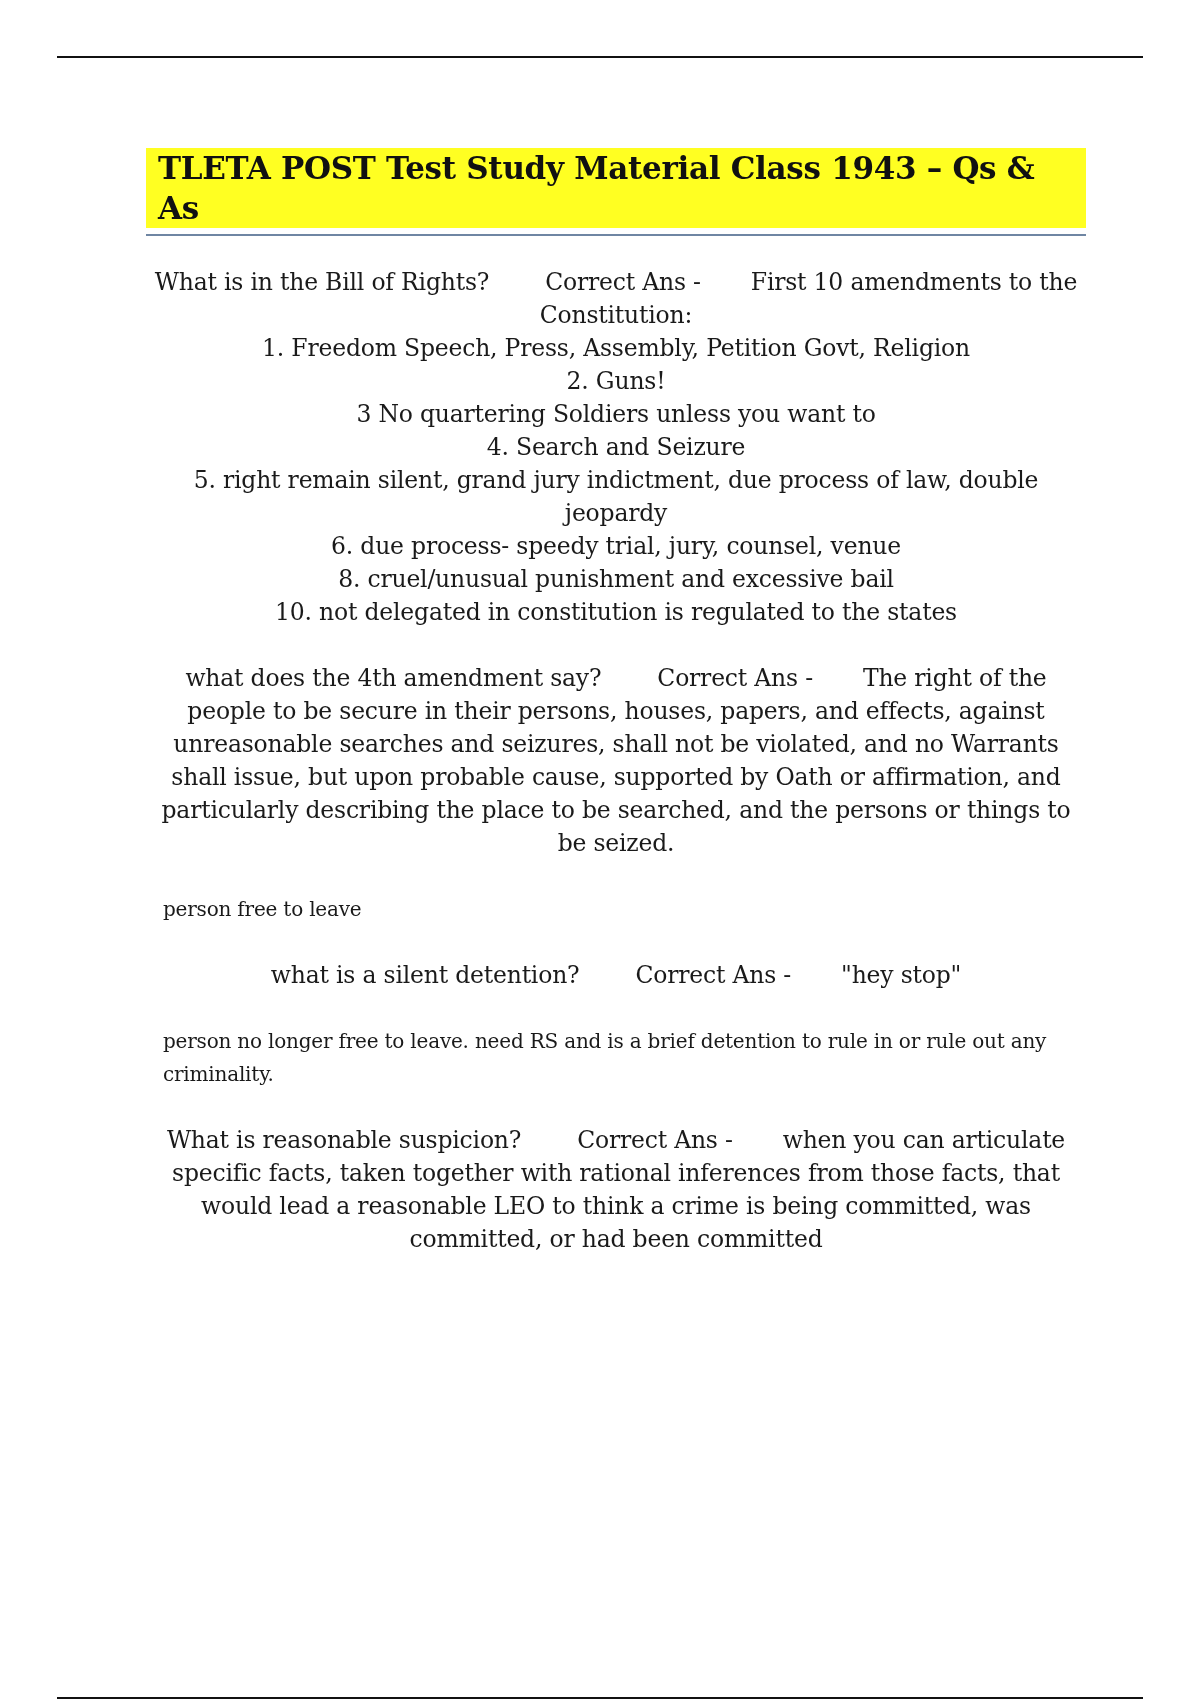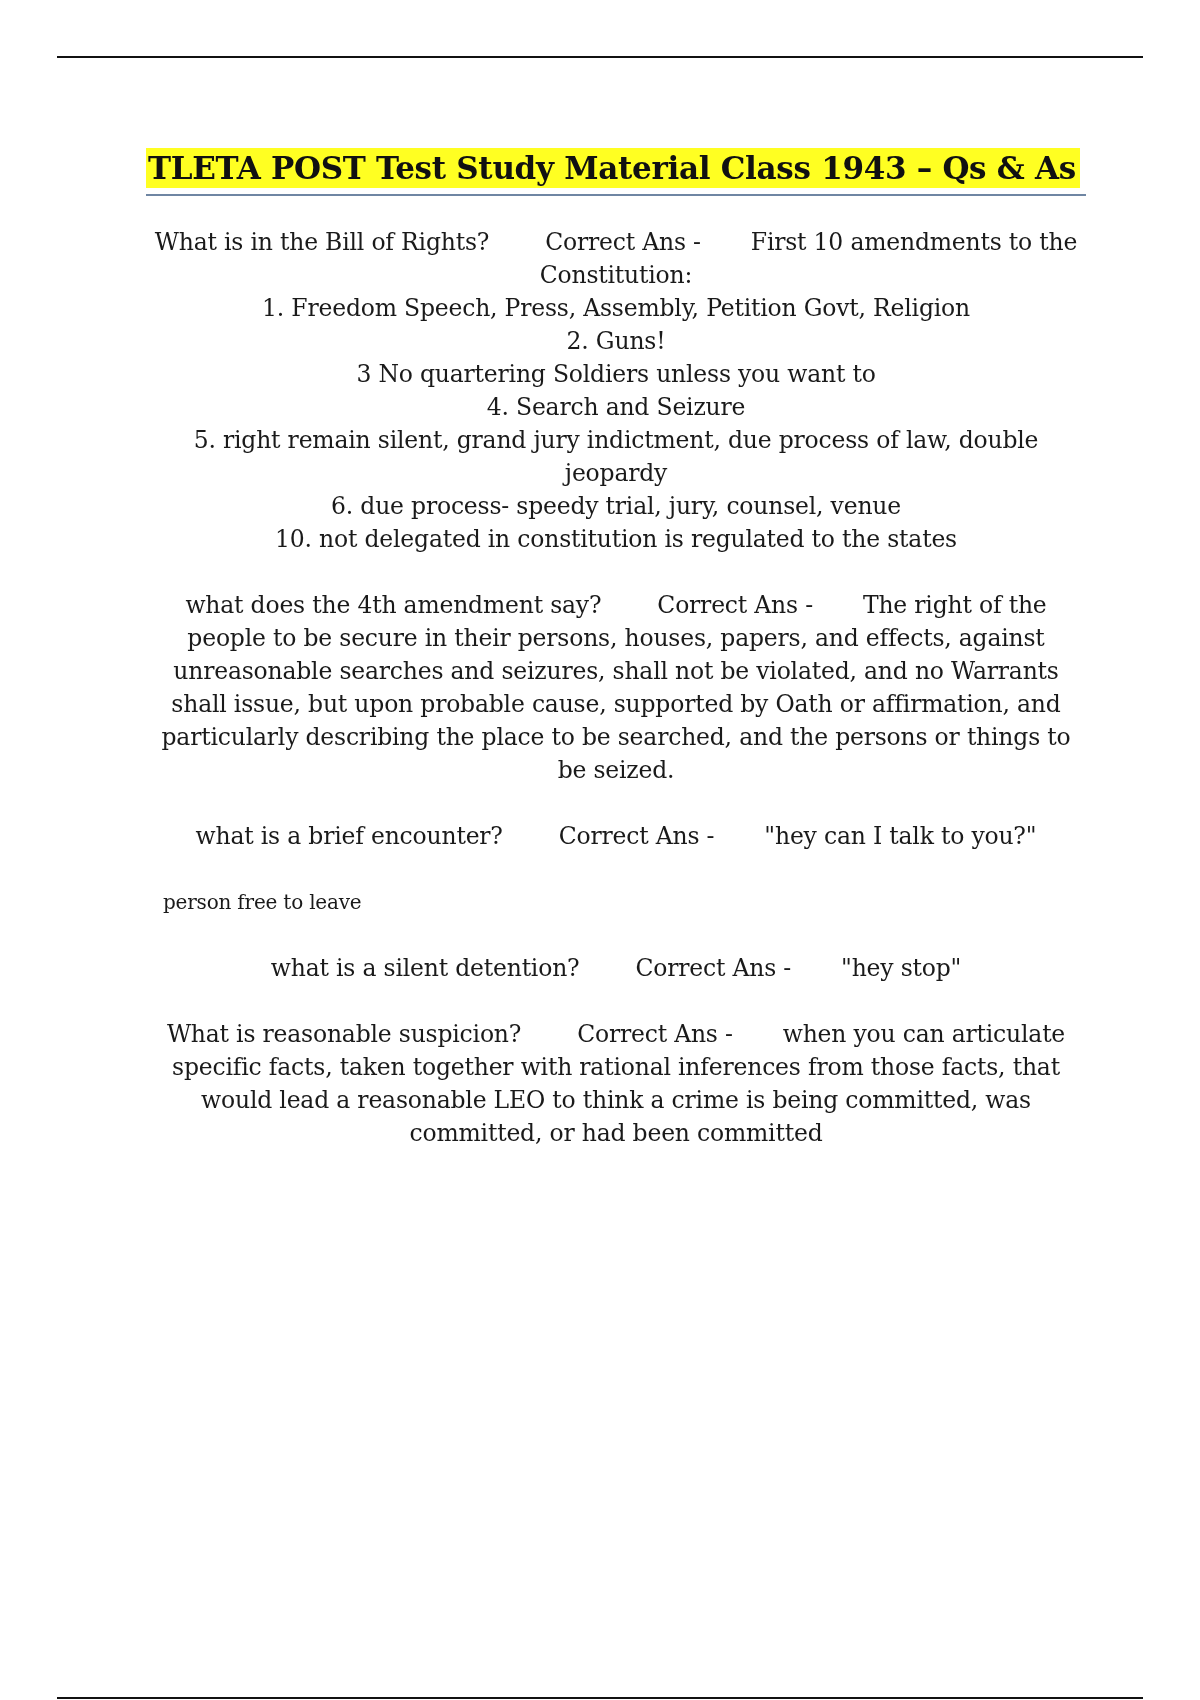--- a/index.html
+++ b/index.html
@@ -3,21 +3,21 @@
 <meta charset="utf-8">
 <style>
   html, body { margin: 0; padding: 0; background: #ffffff; }
   body { width: 1200px; height: 1700px; position: relative; overflow: hidden;
          font-family: "DejaVu Serif", "Liberation Serif", serif; color: #1a1a1a; }
   .rule-top { position: absolute; left: 57px; top: 56px; width: 1086px; height: 2px; background: #111; }
   .rule-bottom { position: absolute; left: 57px; top: 1697px; width: 1086px; height: 2px; background: #111; }
   .page { position: absolute; left: 146px; top: 148px; width: 940px; }
   .title-wrap { border-bottom: 2px solid #6f86a3; padding-bottom: 6px; margin-bottom: 30px; }
   .title { display: inline-block; background: #ffff22; font-weight: bold; font-size: 31px;
-           line-height: 40px; padding: 0 4px 0 2px; color: #111; letter-spacing: -0.3px; }
+           line-height: 40px; padding: 0 4px 0 12px; color: #111; letter-spacing: -0.3px; }
   .qa { font-size: 23.5px; line-height: 33px; margin: 0 0 33px 0; letter-spacing: -0.2px; }
   .qa p { margin: 0; text-align: center; }
   .sep { display: inline-block; width: 56px; }
   .sep2 { display: inline-block; width: 50px; }
   .para { font-size: 20px; line-height: 33px; margin: 0 0 33px 17px; letter-spacing: -0.2px; }
 </style>
 </head>
 <body>
 
 <div class="rule-top"></div>
@@ -30,41 +30,38 @@
   <div class="qa">
     <p>
       <span>What is in the Bill of Rights?</span><span class="sep"></span><span>Correct Ans  -</span><span class="sep2"></span><span>First 10 amendments to the Constitution:</span>
     </p>
     <p>1. Freedom Speech, Press, Assembly, Petition Govt, Religion</p>
     <p>2. Guns!</p>
     <p>3 No quartering Soldiers unless you want to</p>
     <p>4. Search and Seizure</p>
     <p>5. right remain silent, grand jury indictment, due process of law, double jeopardy</p>
     <p>6. due process- speedy trial, jury, counsel, venue</p>
+    <p>8. cruel/unusual punishment and excessive bail</p>
     <p>10. not delegated in constitution is regulated to the states</p>
   </div>
 
   <div class="qa">
     <p>
       <span>what does the 4th amendment say?</span><span class="sep"></span><span>Correct Ans  -</span><span class="sep2"></span><span>The right of the people to be secure in their persons, houses, papers, and effects, against unreasonable searches and seizures, shall not be violated, and no Warrants shall issue, but upon probable cause, supported by Oath or affirmation, and particularly describing the place to be searched, and the persons or things to be seized.</span>
     </p>
   </div>
 
-  <div class="qa">
-    <p>
-      <span>what is a brief encounter?</span><span class="sep"></span><span>Correct Ans  -</span><span class="sep2"></span><span>"hey can I talk to you?"</span>
-    </p>
-  </div>
   <div class="para">person free to leave</div>
 
   <div class="qa">
     <p>
       <span>what is a silent detention?</span><span class="sep"></span><span>Correct Ans  -</span><span class="sep2"></span><span>"hey stop"</span>
     </p>
   </div>
+  <div class="para">person no longer free to leave. need RS and is a brief detention to rule in or rule out any criminality.</div>
 
   <div class="qa">
     <p>
       <span>What is reasonable suspicion?</span><span class="sep"></span><span>Correct Ans  -</span><span class="sep2"></span><span>when you can articulate specific facts, taken together with rational inferences from those facts, that would lead a reasonable LEO to think a crime is being committed, was committed, or had been committed</span>
     </p>
   </div>
 </div>
 
 <div class="rule-bottom"></div>
 

